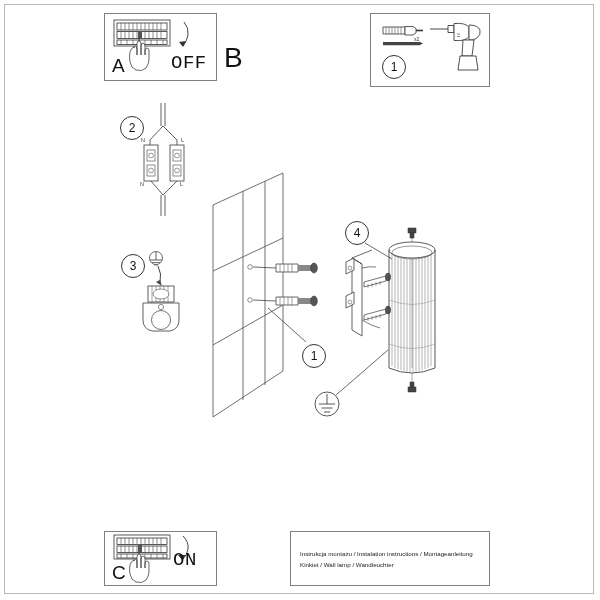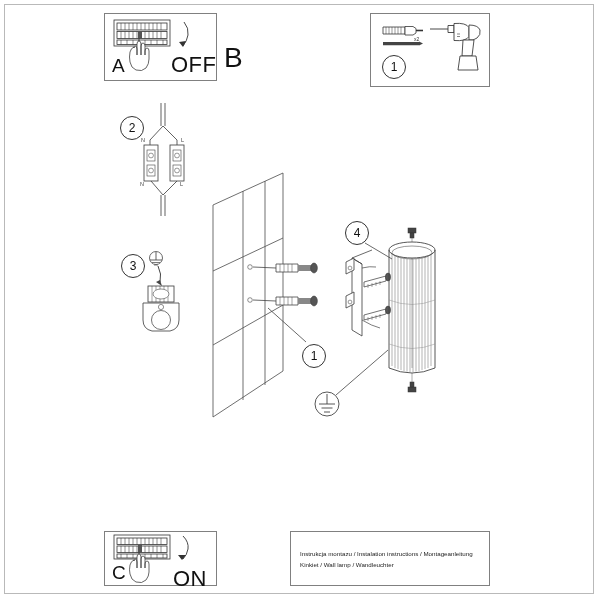--- a/index.html
+++ b/index.html
@@ -5,21 +5,21 @@
   html,body{margin:0;padding:0;background:#fff;}
   body{width:600px;height:600px;font-family:"Liberation Sans",sans-serif;}
   #sheet{position:relative;width:600px;height:600px;overflow:hidden;background:#fff;}
   .frame{position:absolute;left:4px;top:4px;width:590px;height:590px;border:1px solid #b9b9b9;box-sizing:border-box;}
   .panel{position:absolute;border:1px solid #808080;box-sizing:border-box;background:#fff;}
   .panel-a{left:104px;top:13px;width:113px;height:68px;}
   .panel-d{left:370px;top:13px;width:120px;height:74px;}
   .panel-c{left:104px;top:531px;width:113px;height:55px;}
   .panel-txt{left:290px;top:531px;width:200px;height:55px;border:1px solid #808080;}
   .corner-letter{position:absolute;font-size:19px;color:#111;font-family:"Liberation Sans",sans-serif;}
-  .word{position:absolute;font-size:22px;letter-spacing:.5px;color:#111;font-family:Liberation Sans, sans-serif;}
+  .word{position:absolute;font-size:19px;letter-spacing:.5px;color:#111;font-family:Liberation Mono, monospace;}
   .big-b{position:absolute;left:224px;top:42px;font-size:28px;color:#111;font-family:"Liberation Sans",sans-serif;}
   .caption{position:absolute;left:300px;top:549px;width:190px;font-size:6.2px;line-height:1.75;color:#222;font-family:"Liberation Sans",sans-serif;}
   .callout{position:absolute;width:22px;height:22px;border:1.1px solid #333;border-radius:50%;
            display:flex;align-items:center;justify-content:center;font-size:12px;color:#111;background:#fff;
            font-family:"Liberation Sans",sans-serif;}
   svg{position:absolute;left:0;top:0;overflow:visible;}
   .term{position:absolute;font-size:5.5px;color:#444;font-family:"Liberation Sans",sans-serif;}
   .x2{position:absolute;font-size:5px;color:#333;font-family:"Liberation Sans",sans-serif;}
 </style>
 </head>
@@ -337,21 +337,21 @@
         </g>
         <rect x="33" y="13" width="4" height="8" fill="#555" stroke="none"></rect>
         <path d="M34 20 L34 31" stroke-width="0.9"></path>
         <path d="M29 28 q-3 1 -4 5 q-1 5 0 9 q1 6 6 8 q6 2 10 -2 q3 -4 3 -8 l0 -8 q0 -3 -2 -3 q-2 0 -2 3 l0 4
                  l0 -9 q0 -3 -2 -3 q-2 0 -2 3 l0 9 l0 -11 q0 -3 -2 -3 q-2 0 -2 3 l0 11 l0 -6 q0 -3 -2 -3 q-1 0 -1 2z" fill="#fff" stroke-width="0.75"></path>
         <path d="M78 4 q6 6 5 13 q-1 6 -5 10" stroke-width="0.9"></path>
         <path d="M73 23 l4 5 l4 -5z" fill="#333" stroke="none"></path>
       </g>
     </svg>
     <div class="corner-letter" style="left:7px;top:30px;">C</div>
-    <div class="word" style="left:68px;top:34px;">ON</div>
+    <div class="word" style="left:68px;top:17px;">ON</div>
   </div>
 
   <div class="panel panel-txt"></div>
   <div class="caption">
     <div>Instrukcja montazu / Instalation instructions / Montageanleitung</div>
     <div>Kinkiet / Wall lamp / Wandleuchter</div>
   </div>
 
 </div>
 

